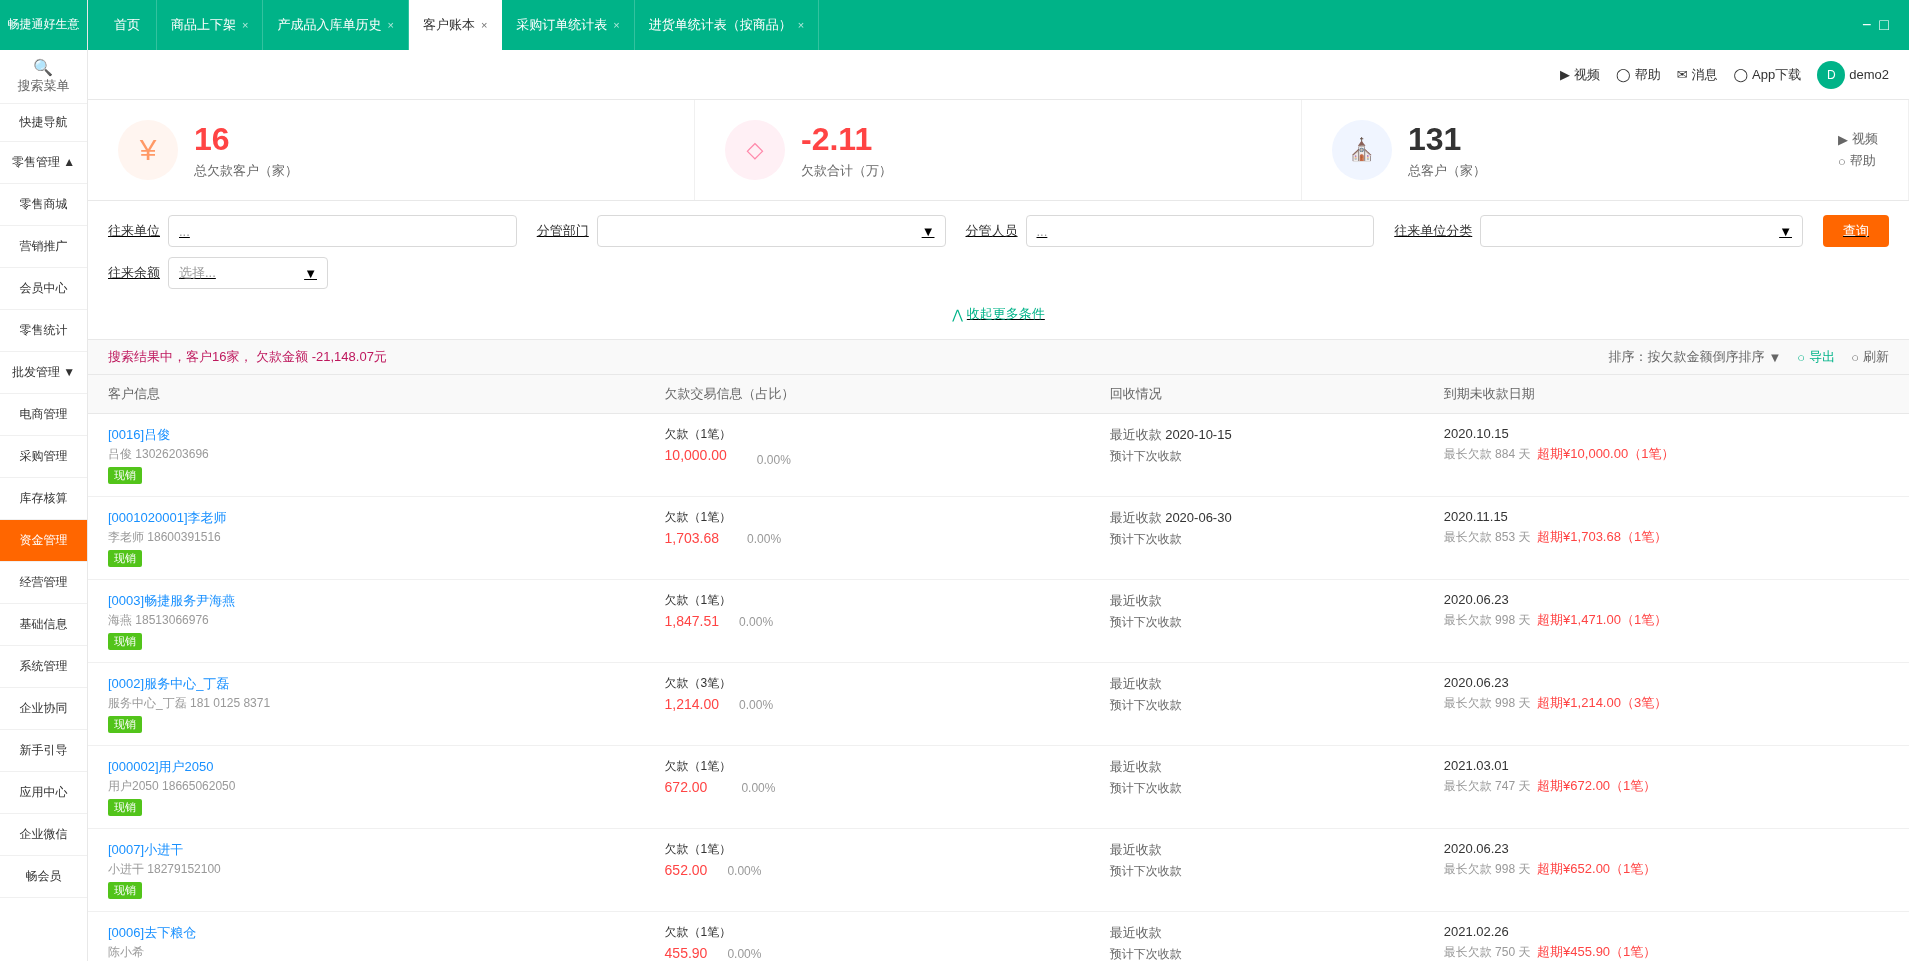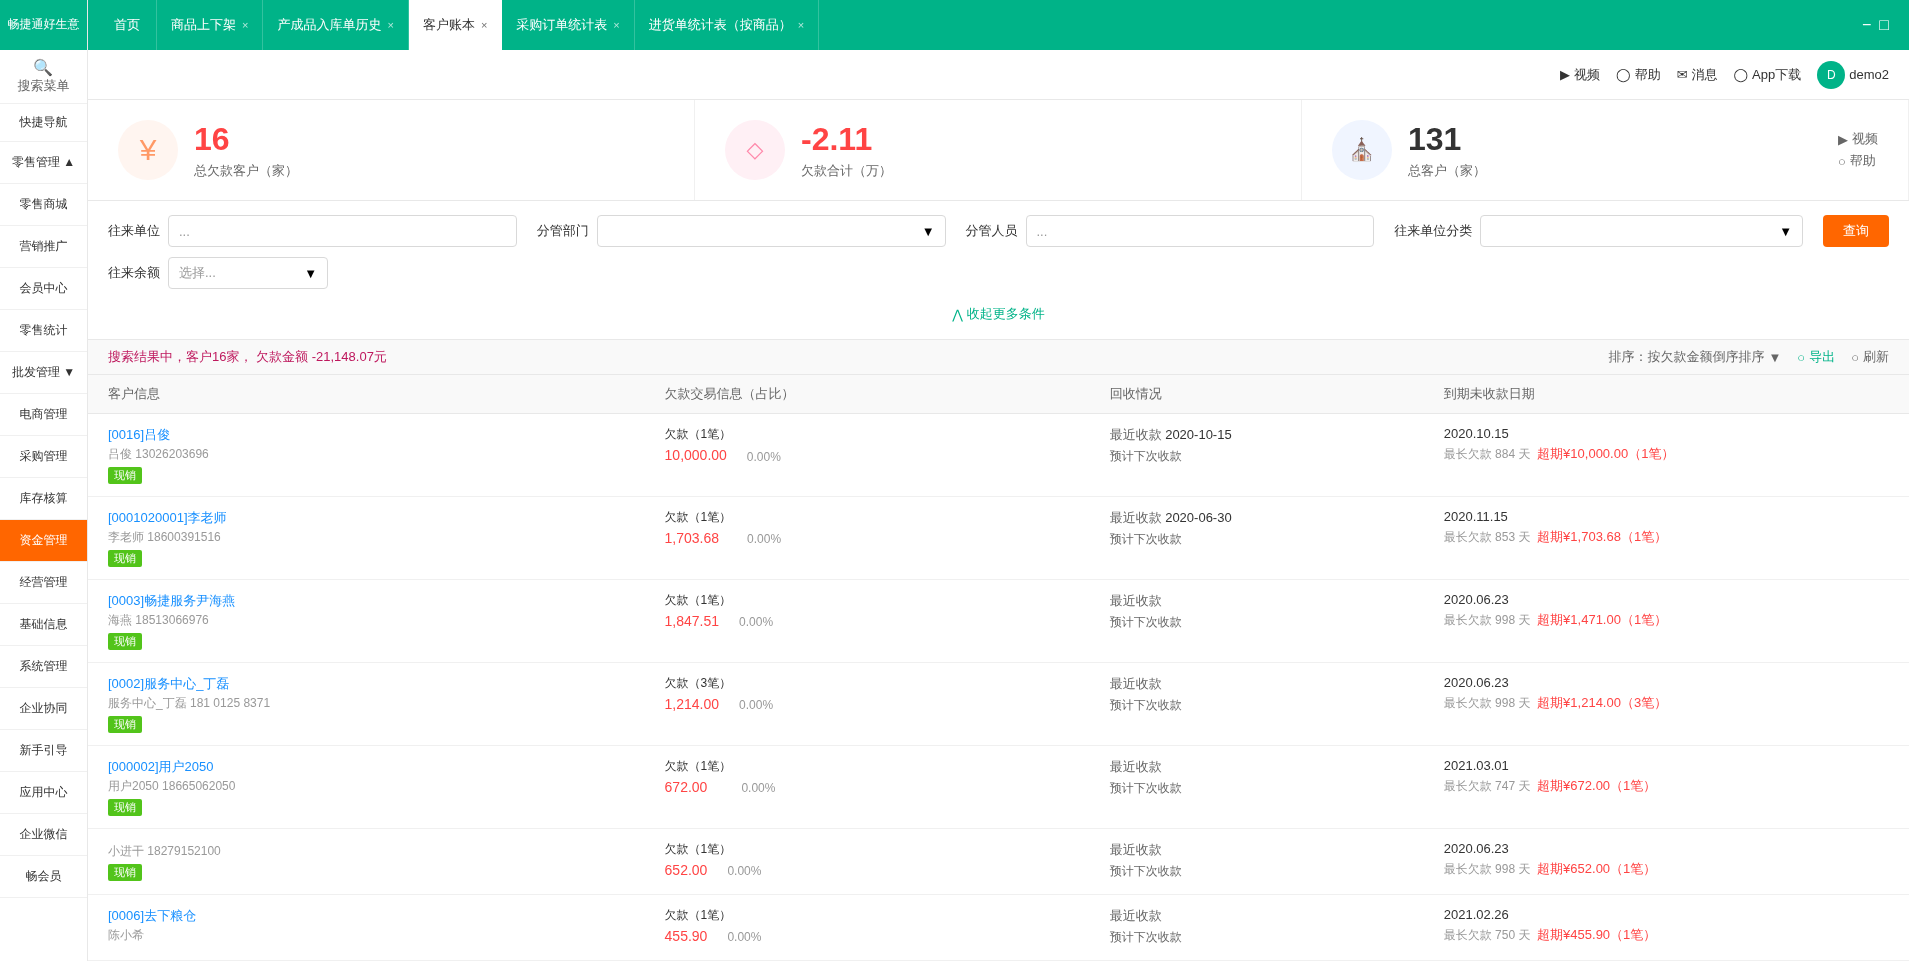--- a/index.html
+++ b/index.html
@@ -39,21 +39,21 @@
     .stat-icon.orange { background: #fff5f0; color: #ff9966; }
     .stat-icon.pink { background: #fff0f5; color: #ff88aa; }
     .stat-icon.blue { background: #f0f5ff; color: #99bbee; }
     .stat-value { font-size: 32px; font-weight: bold; color: #ff4444; }
     .stat-value.blue-val { color: #333; }
     .stat-label { font-size: 13px; color: #666; margin-top: 4px; }
     .stat-action { margin-left: auto; }
     .stat-action-item { font-size: 12px; color: #666; display: flex; align-items: center; gap: 4px; cursor: pointer; }
 
     
-    .filter-area { background: #fff; padding: 14px 20px 10px; border-bottom: 1px solid #e8e8e8; flex-shrink: 0; }
+    .filter-area { background: #fff; padding: 14px 20px 10px; border-bottom: 1px solid #e8e8e8; flex-shrink: 0; text-decoration: underline; }
     .filter-row { display: flex; gap: 20px; margin-bottom: 10px; align-items: center; }
     .filter-item { display: flex; align-items: center; gap: 8px; flex: 1; }
     .filter-label { color: #333; font-size: 13px; white-space: nowrap; }
     .filter-input { flex: 1; height: 32px; border: 1px solid #d9d9d9; border-radius: 4px; padding: 0 10px; color: #333; background: #fff; display: flex; align-items: center; justify-content: space-between; cursor: pointer; }
     .filter-input span { color: #999; }
     .filter-select { flex: 1; height: 32px; border: 1px solid #d9d9d9; border-radius: 4px; padding: 0 10px; background: #fff; display: flex; align-items: center; justify-content: space-between; cursor: pointer; }
     .filter-select span.placeholder { color: #999; }
     .search-btn { background: #ff6600; color: #fff; border: none; padding: 0 20px; height: 32px; border-radius: 4px; cursor: pointer; font-size: 13px; }
     .collapse-btn { display: flex; align-items: center; justify-content: center; color: #00b388; cursor: pointer; font-size: 12px; gap: 4px; padding: 6px 0; }
 
@@ -271,21 +271,21 @@
         <div class="table-row">
     <div>
       <div class="customer-name">[0016]吕俊</div>
       <div class="customer-info">吕俊 13026203696</div>
       <span class="customer-tag">现销</span>
     </div>
     <div>
       <div style="display:flex;align-items:baseline;gap:6px;">
         <span class="debt-label">欠款（1笔）</span>
       </div>
-      <div style="display:flex;align-items:center;gap:10px;margin-top:4px;">
+      <div style="display:flex;align-items:flex-end;gap:20px;margin-top:4px;">
         <span class="debt-amount">10,000.00</span>
         <span class="debt-ratio">0.00%</span>
       </div>
     </div>
     <div>
       <div class="recover-info">
         <span>最近收款</span>
         <span class="recover-date">   2020-10-15</span>
       </div>
       <div class="recover-info" style="margin-top:4px;">预计下次收款</div>
@@ -408,20 +408,21 @@
     </div>
     <div class="overdue-cell">
       <div class="overdue-date">2021.03.01</div>
       <div class="overdue-days">
         最长欠款 747 天&nbsp;&nbsp;<span class="overdue-link">超期¥672.00（1笔）</span>
       </div>
     </div>
   </div>
         <div class="table-row">
     <div>
+      <div class="customer-name">[0007]小进干</div>
       <div class="customer-info">小进干 18279152100</div>
       <span class="customer-tag">现销</span>
     </div>
     <div>
       <div style="display:flex;align-items:baseline;gap:6px;">
         <span class="debt-label">欠款（1笔）</span>
       </div>
       <div style="display:flex;align-items:baseline;gap:10px;margin-top:4px;">
         <span class="debt-amount">652.00</span>
         <span class="debt-ratio">0.00%</span>

